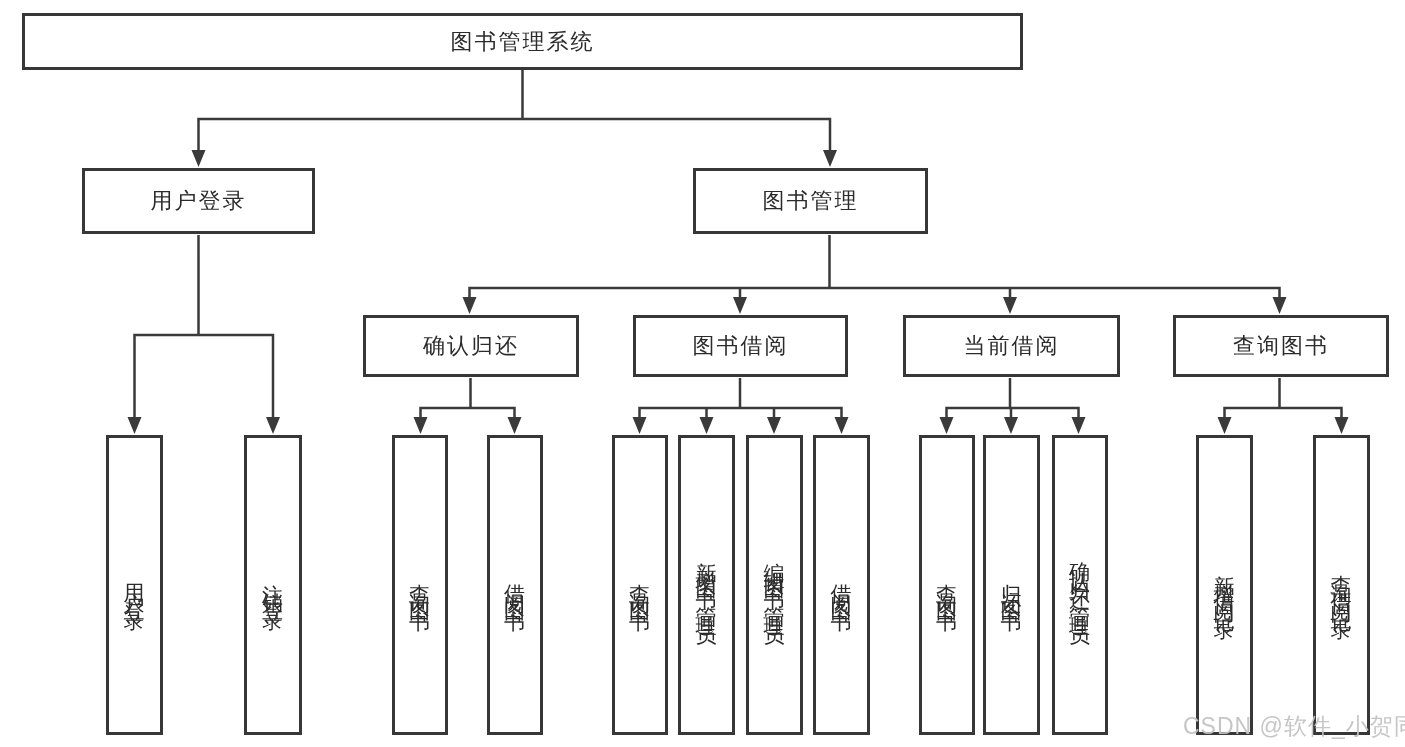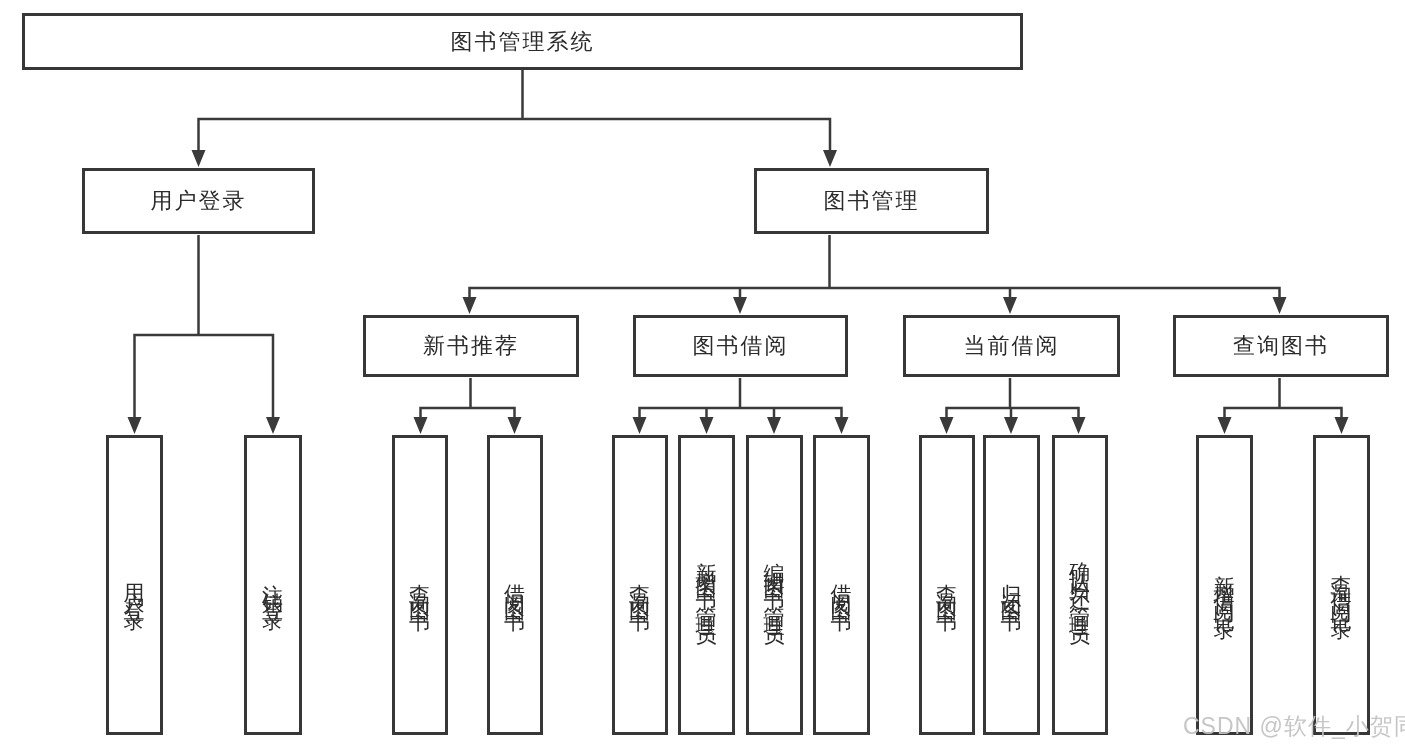--- a/index.html
+++ b/index.html
@@ -70,26 +70,26 @@
              M1224.5 434 l-7 -17 h14 z M1341.5 434 l-7 -17 h14 z"></path>
   </svg>
 
   <div class="box hbox" style="left:22px;top:13px;width:1001px;height:57px">
     <span>图书管理系统</span>
   </div>
 
   <div class="box hbox" style="left:82px;top:168px;width:233px;height:66px">
     <span>用户登录</span>
   </div>
-  <div class="box hbox" style="left:754px;top:168px;width:235px;height:66px">
+  <div class="box hbox" style="left:693px;top:168px;width:235px;height:66px">
     <span>图书管理</span>
   </div>
 
   <div class="box hbox" style="left:363px;top:315px;width:216px;height:62px">
-    <span>新书推荐</span>
+    <span>确认归还</span>
   </div>
   <div class="box hbox" style="left:903px;top:315px;width:217px;height:62px">
     <span>当前借阅</span>
   </div>
   <div class="box hbox" style="left:633px;top:315px;width:215px;height:62px">
     <span>图书借阅</span>
   </div>
   <div class="box hbox" style="left:1173px;top:315px;width:216px;height:62px">
     <span>查询图书</span>
   </div>

